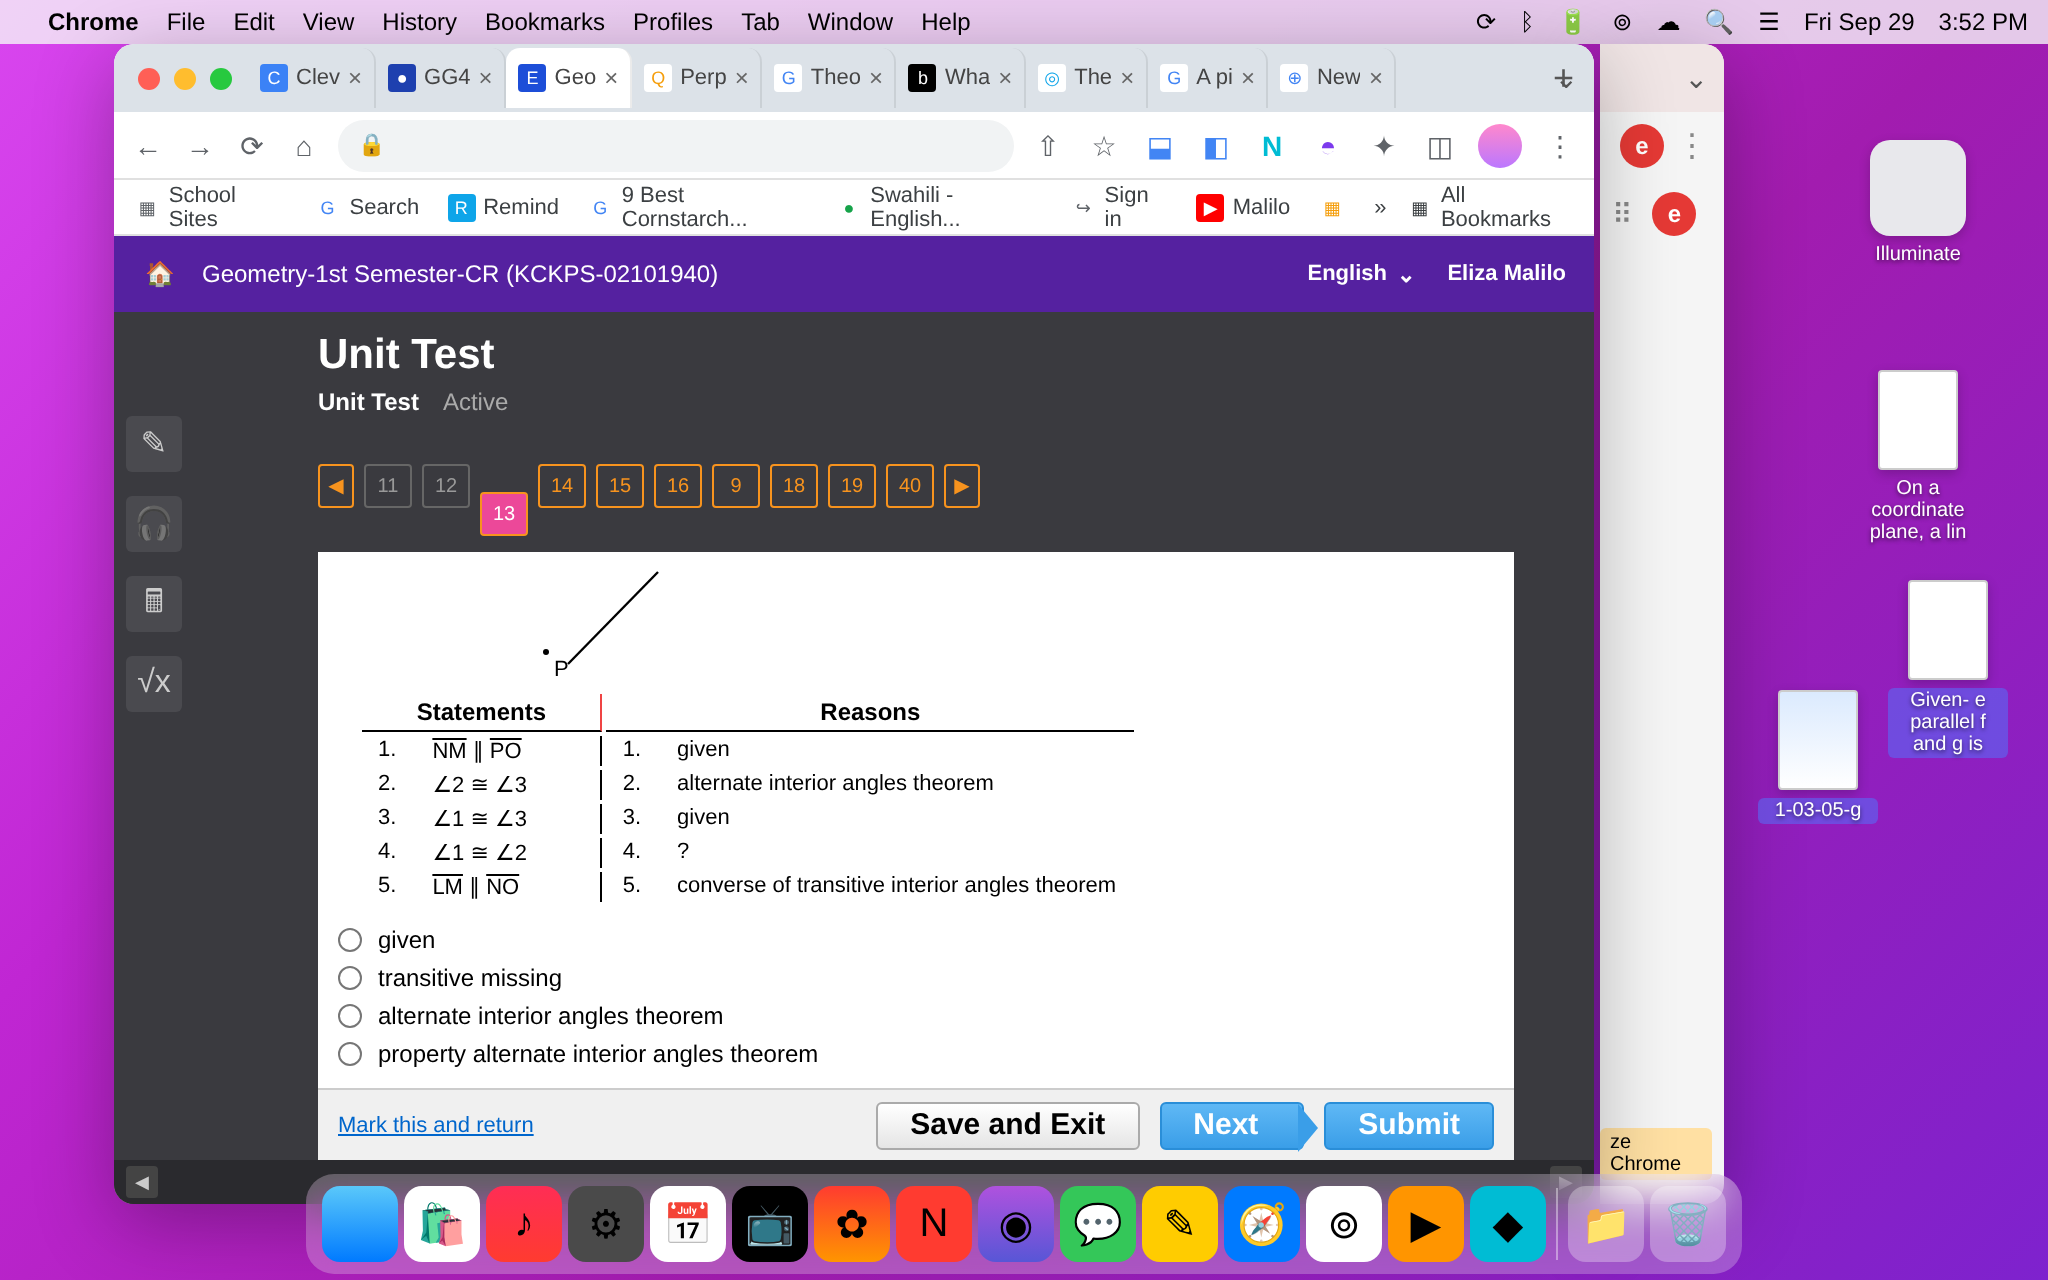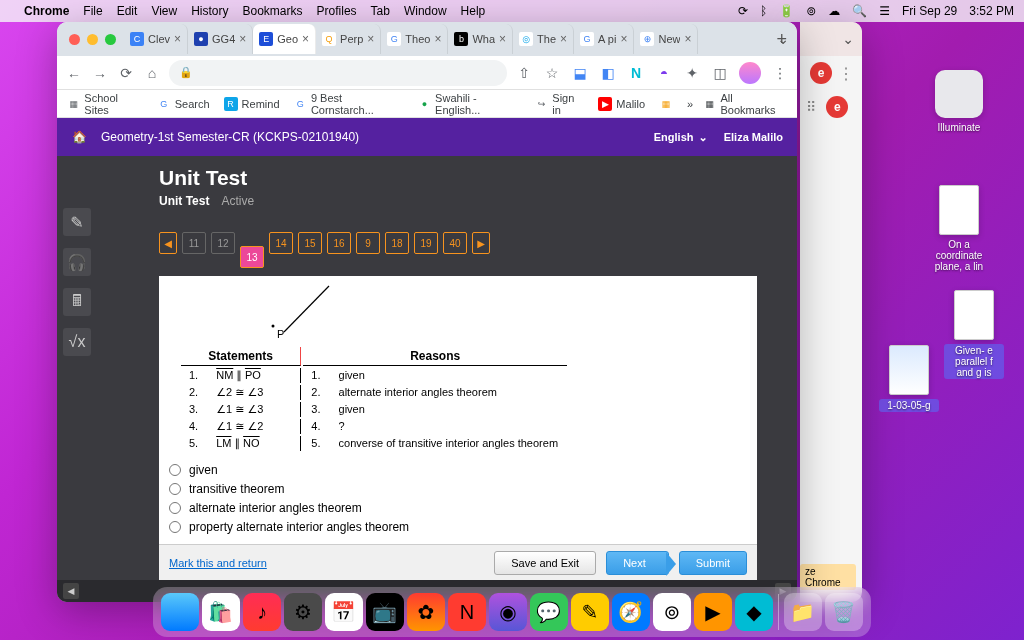--- a/index.html
+++ b/index.html
@@ -84,21 +84,21 @@
 .proof-table .stcol { border-right: 1px solid #000; white-space: nowrap; }
 .ov { text-decoration: overline; }
 
 .q-prompt { margin-top: 14px; font-size: 12px; }
 .options { margin-top: 10px; display: flex; flex-direction: column; gap: 5px; }
 .option { display: flex; align-items: center; gap: 8px; font-size: 12px; }
 .option input { width: 12px; height: 12px; }
 
 .action-bar { height: 36px; background: #f0f0f0; border-top: 1px solid #ccc; display: flex; align-items: center; padding: 0 10px; gap: 10px; justify-content: flex-end; }
 .mark-link { color: #0066cc; font-size: 11px; text-decoration: underline; margin-right: auto; cursor: pointer; }
-.btn { height: 24px; padding: 0 16px; border-radius: 3px; font-size: 11px; cursor: pointer; display:flex; align-items:center; border: 1px solid #aaa; background: linear-gradient(#fff,#e5e5e5); }
+.btn { height: 24px; padding: 0 16px; border-radius: 3px; font-size: 15px; cursor: pointer; display:flex; align-items:center; border: 1px solid #aaa; background: linear-gradient(#fff,#e5e5e5); font-weight: bold; }
 .btn-next { background: linear-gradient(#5fb8f5,#3a9ee8); color: #fff; border-color: #2a8ed8; position: relative; padding-right: 22px; }
 .btn-next::after { content:''; position:absolute; right:-8px; top:0; width:0; height:0; border-top:12px solid transparent; border-bottom:12px solid transparent; border-left:10px solid #3a9ee8; }
 .btn-submit { background: linear-gradient(#5fb8f5,#3a9ee8); color: #fff; border-color: #2a8ed8; }
 
 .edg-footer { height: 22px; background: #2a2a2e; display: flex; align-items: center; justify-content: space-between; padding: 0 6px; }
 .edg-footer .fbtn { width: 16px; height: 16px; background: #444; border-radius: 2px; display:flex; align-items:center; justify-content:center; color:#ccc; font-size:9px; cursor:pointer; }
 
 
 .chrome-window2 { position: absolute; top: 22px; left: 800px; width: 62px; height: 580px; background: #f5f5f5; border-radius: 0 10px 10px 0; box-shadow: 0 10px 40px rgba(0,0,0,0.3); overflow:hidden; }
 .cw2-top { height: 34px; background: #f0e5e5; display:flex; align-items:center; justify-content:flex-end; padding-right:8px; font-size:14px; color:#555;}
@@ -382,21 +382,21 @@
           </table>
 
 
           <div class="options" id="options-container">
               <label class="option">
                 <input type="radio" name="ans" style="">
                 <span>given</span>
               </label>
               <label class="option">
                 <input type="radio" name="ans" style="">
-                <span>transitive theorem</span>
+                <span>transitive missing</span>
               </label>
               <label class="option">
                 <input type="radio" name="ans" style="">
                 <span>alternate interior angles theorem</span>
               </label>
               <label class="option">
                 <input type="radio" name="ans" style="">
                 <span>property alternate interior angles theorem</span>
               </label>
             </div>

